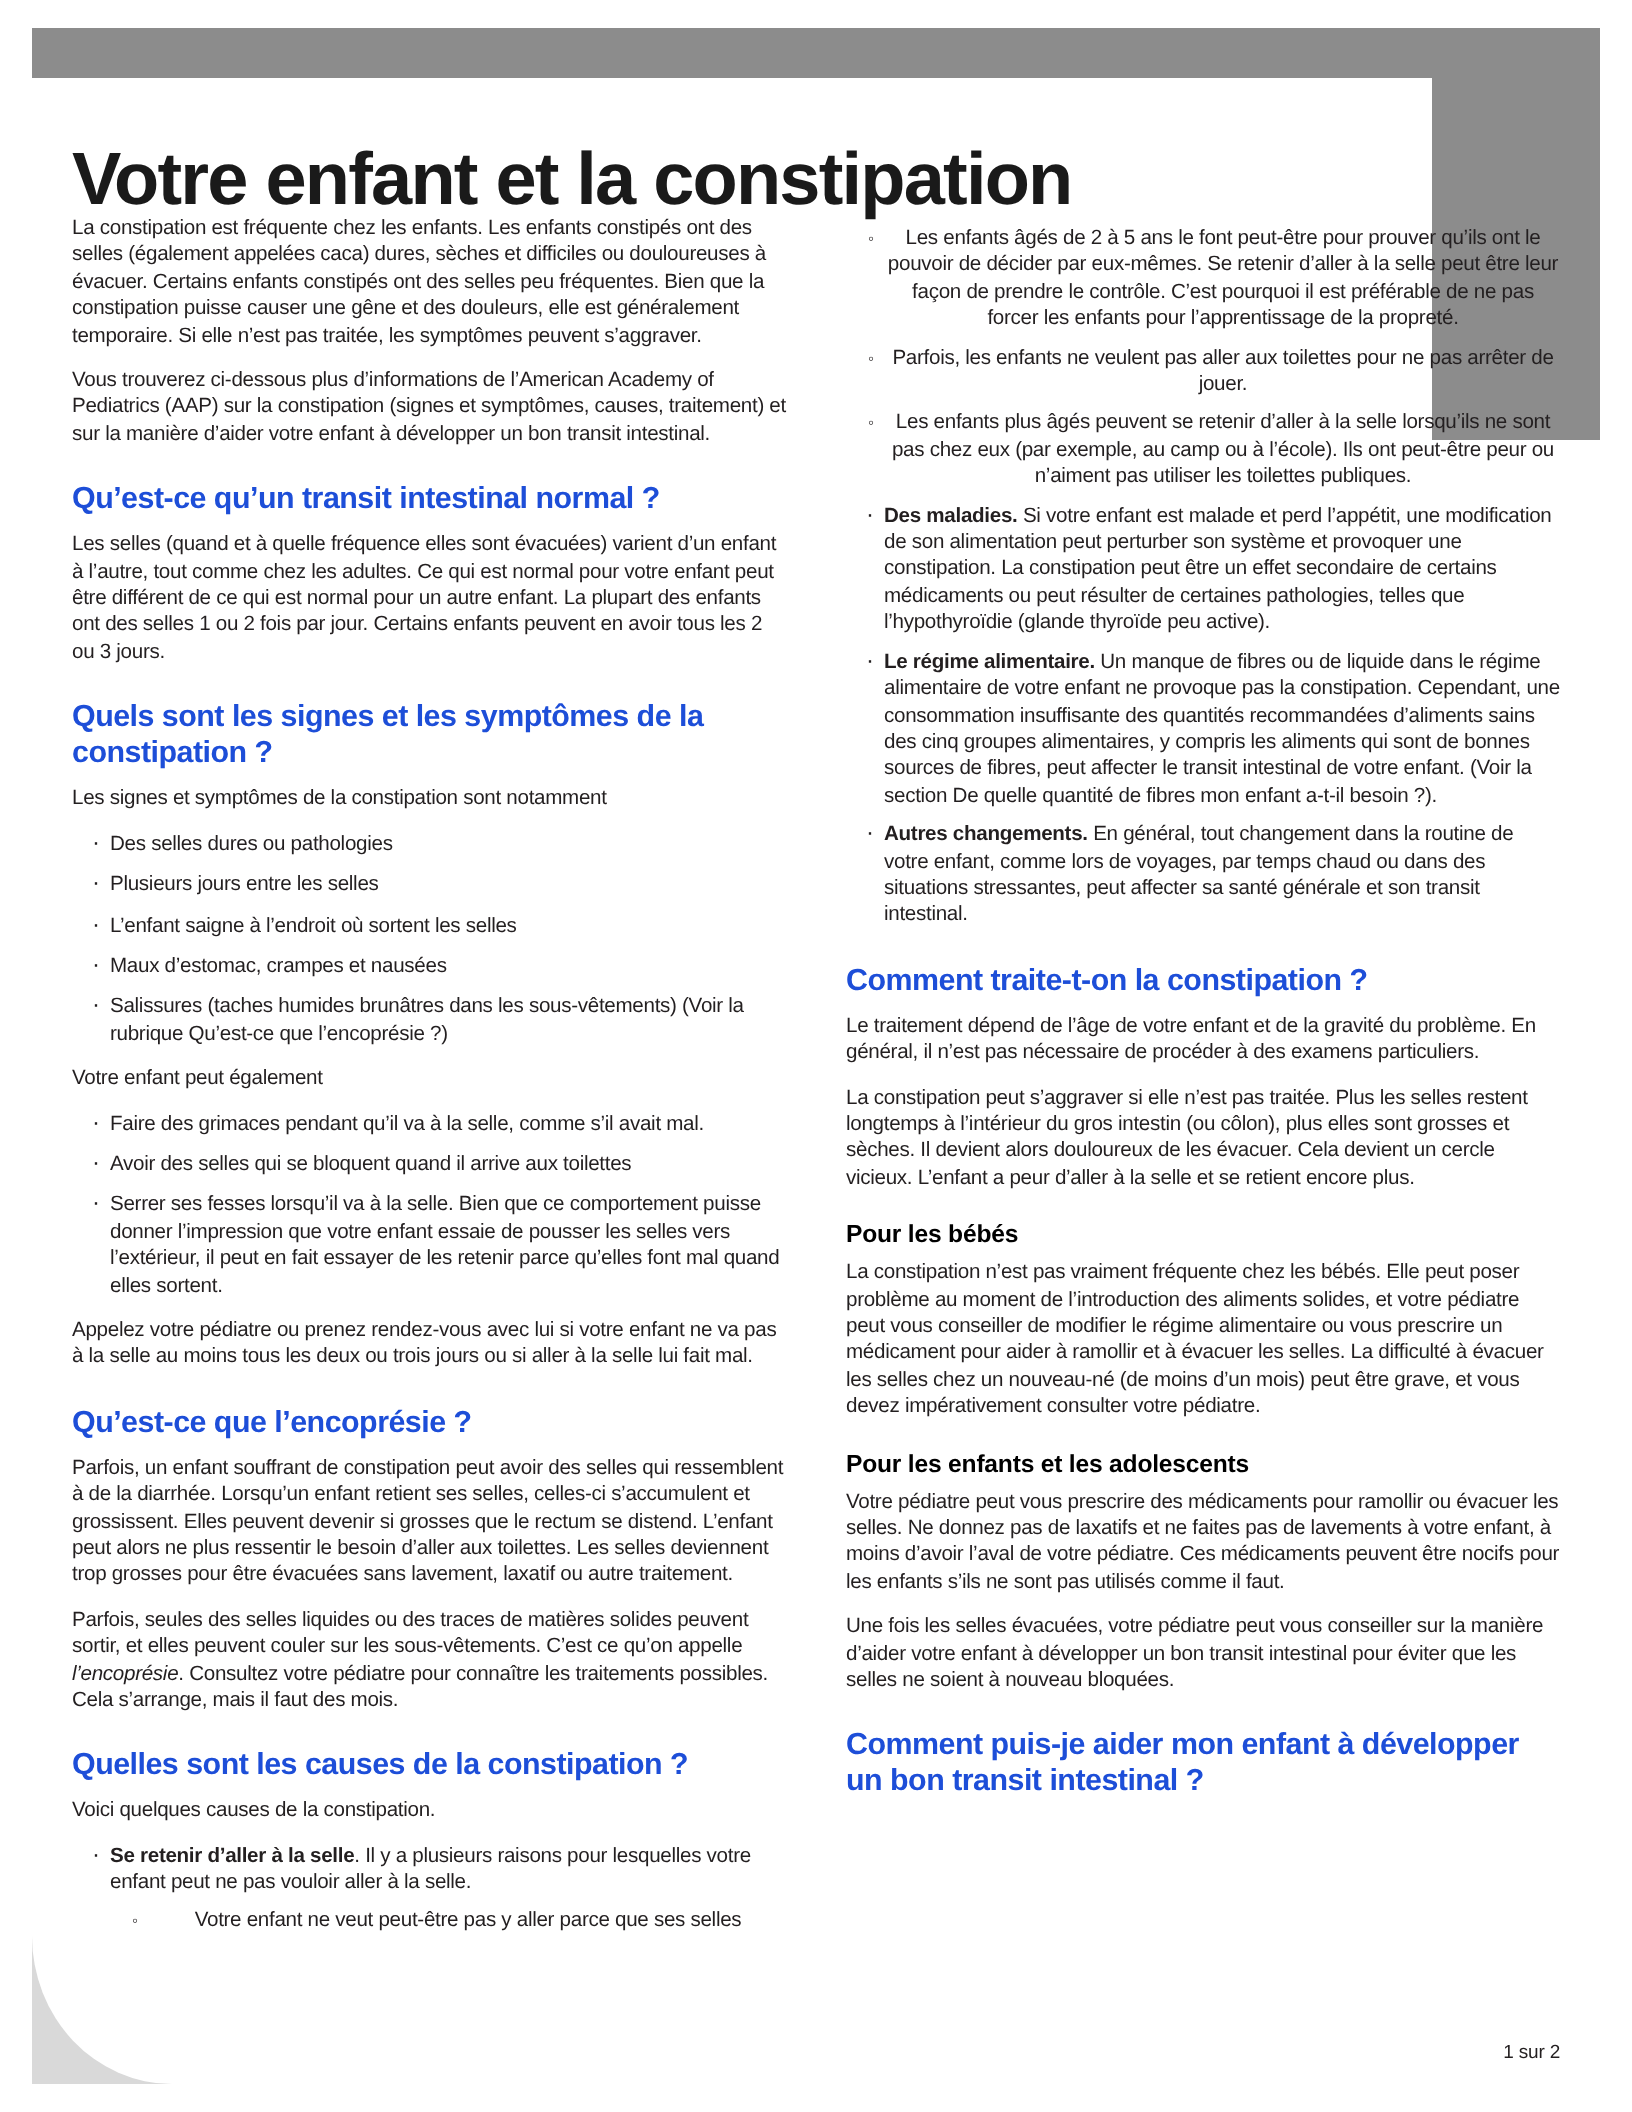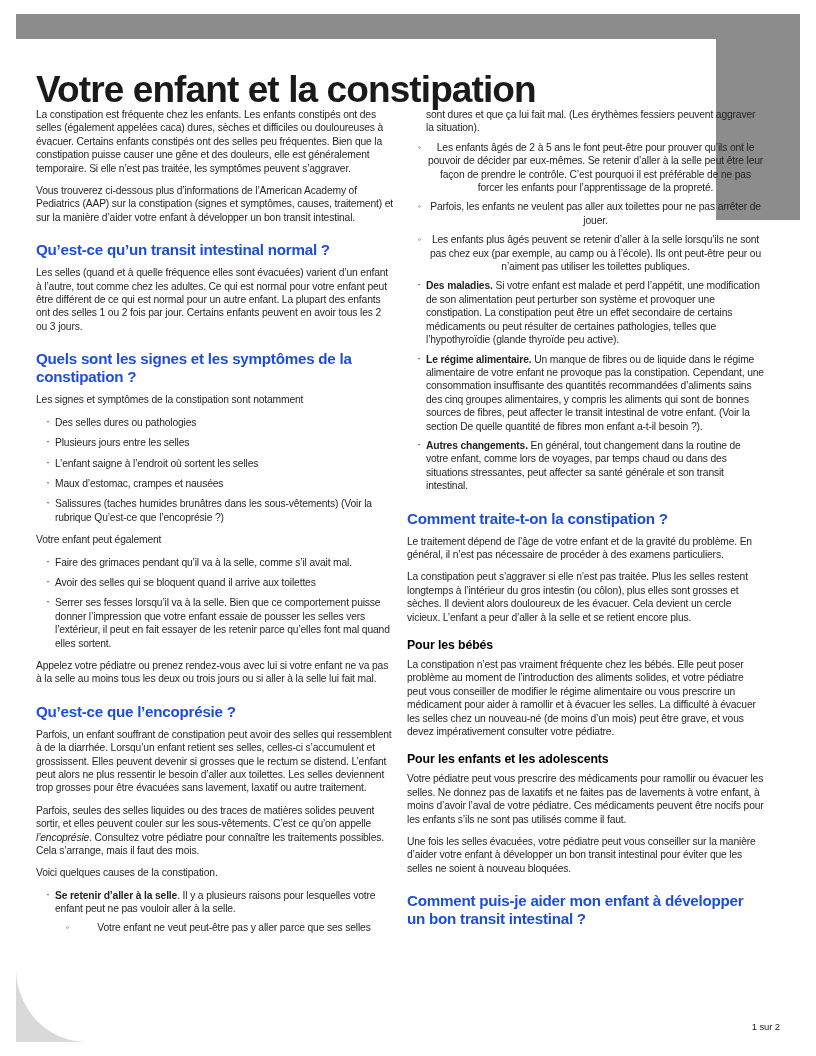--- a/index.html
+++ b/index.html
@@ -80,21 +80,21 @@
   }
 
   
   .columns {
     position: absolute;
     left: 36px;
     top: 108px;
     width: 744px;
     height: 900px;
     display: flex;
-    gap: 14px;
+    gap: 30px;
   }
   .col {
     width: 357px;
     flex: 0 0 357px;
   }
 
   
   h2.sec {
     font-size: 15.2px;
     line-height: 18px;
@@ -222,34 +222,34 @@
         <li>Avoir des selles qui se bloquent quand il arrive aux toilettes</li>
         <li>Serrer ses fesses lorsqu’il va à la selle. Bien que ce comportement puisse donner l’impression que votre enfant essaie de pousser les selles vers l’extérieur, il peut en fait essayer de les retenir parce qu’elles font mal quand elles sortent.</li>
       </ul>
 
       <p class="body">Appelez votre pédiatre ou prenez rendez-vous avec lui si votre enfant ne va pas à la selle au moins tous les deux ou trois jours ou si aller à la selle lui fait mal.</p>
 
       <h2 class="sec">Qu’est-ce que l’encoprésie ?</h2>
       <p class="body">Parfois, un enfant souffrant de constipation peut avoir des selles qui ressemblent à de la diarrhée. Lorsqu’un enfant retient ses selles, celles-ci s’accumulent et grossissent. Elles peuvent devenir si grosses que le rectum se distend. L’enfant peut alors ne plus ressentir le besoin d’aller aux toilettes. Les selles deviennent trop grosses pour être évacuées sans lavement, laxatif ou autre traitement.</p>
       <p class="body"><span>Parfois, seules des selles liquides ou des traces de matières solides peuvent sortir, et elles peuvent couler sur les sous-vêtements. C’est ce qu’on appelle </span><span class="i">l’encoprésie</span><span>. Consultez votre pédiatre pour connaître les traitements possibles. Cela s’arrange, mais il faut des mois.</span></p>
 
+      <h2 class="sec">Quelles sont les causes de la constipation ?</h2>
       <p class="body">Voici quelques causes de la constipation.</p>
       <ul class="lvl1">
         <li><span class="b">Se retenir d’aller à la selle</span><span>. Il y a plusieurs raisons pour lesquelles votre enfant peut ne pas vouloir aller à la selle.</span>
           <ul class="lvl2">
             <li>Votre enfant ne veut peut-être pas y aller parce que ses selles</li>
           </ul>
         </li>
       </ul>
 
     </div>
 
     <div class="col">
 
-      <p class="lead-cont">sont dures et que ça lui fait mal. (Les érythèmes fessiers peuvent aggraver la situation).</p>
 
       <ul class="lvl2">
         <li>Les enfants âgés de 2 à 5 ans le font peut-être pour prouver qu’ils ont le pouvoir de décider par eux-mêmes. Se retenir d’aller à la selle peut être leur façon de prendre le contrôle. C’est pourquoi il est préférable de ne pas forcer les enfants pour l’apprentissage de la propreté.</li>
         <li>Parfois, les enfants ne veulent pas aller aux toilettes pour ne pas arrêter de jouer.</li>
         <li>Les enfants plus âgés peuvent se retenir d’aller à la selle lorsqu’ils ne sont pas chez eux (par exemple, au camp ou à l’école). Ils ont peut-être peur ou n’aiment pas utiliser les toilettes publiques.</li>
       </ul>
 
       <ul class="lvl1">
         <li><span class="b">Des maladies.</span><span> Si votre enfant est malade et perd l’appétit, une modification de son alimentation peut perturber son système et provoquer une constipation. La constipation peut être un effet secondaire de certains médicaments ou peut résulter de certaines pathologies, telles que l’hypothyroïdie (glande thyroïde peu active).</span></li>
         <li><span class="b">Le régime alimentaire.</span><span> Un manque de fibres ou de liquide dans le régime alimentaire de votre enfant ne provoque pas la constipation. Cependant, une consommation insuffisante des quantités recommandées d’aliments sains des cinq groupes alimentaires, y compris les aliments qui sont de bonnes sources de fibres, peut affecter le transit intestinal de votre enfant. (Voir la section De quelle quantité de fibres mon enfant a-t-il besoin ?).</span></li>

